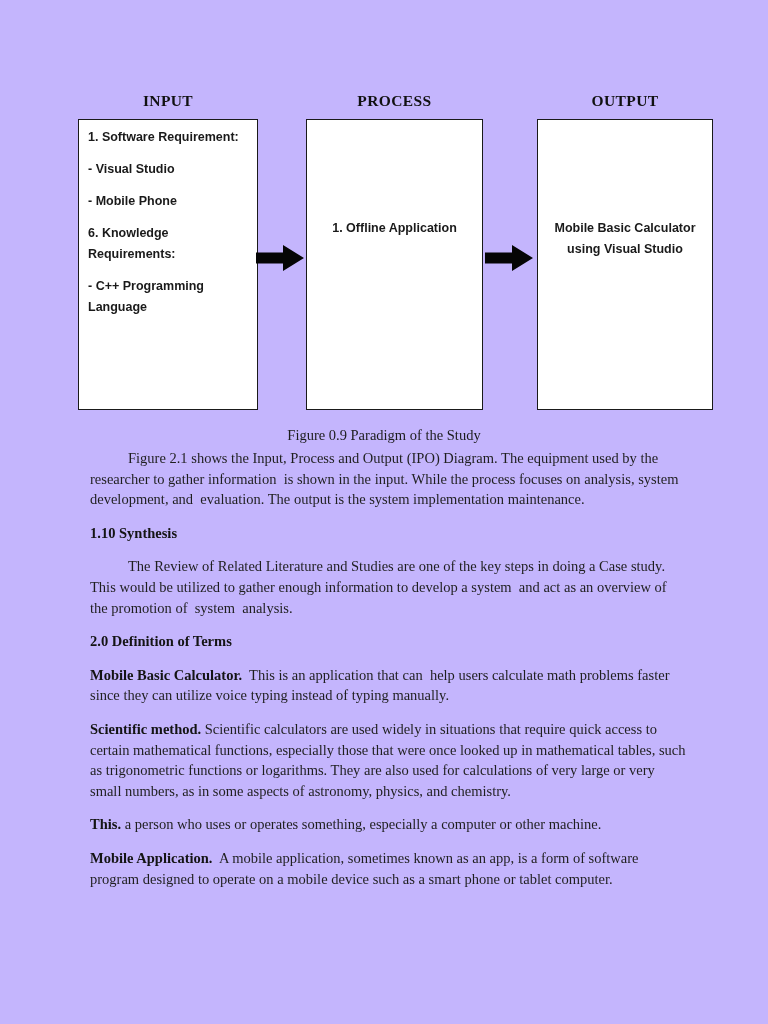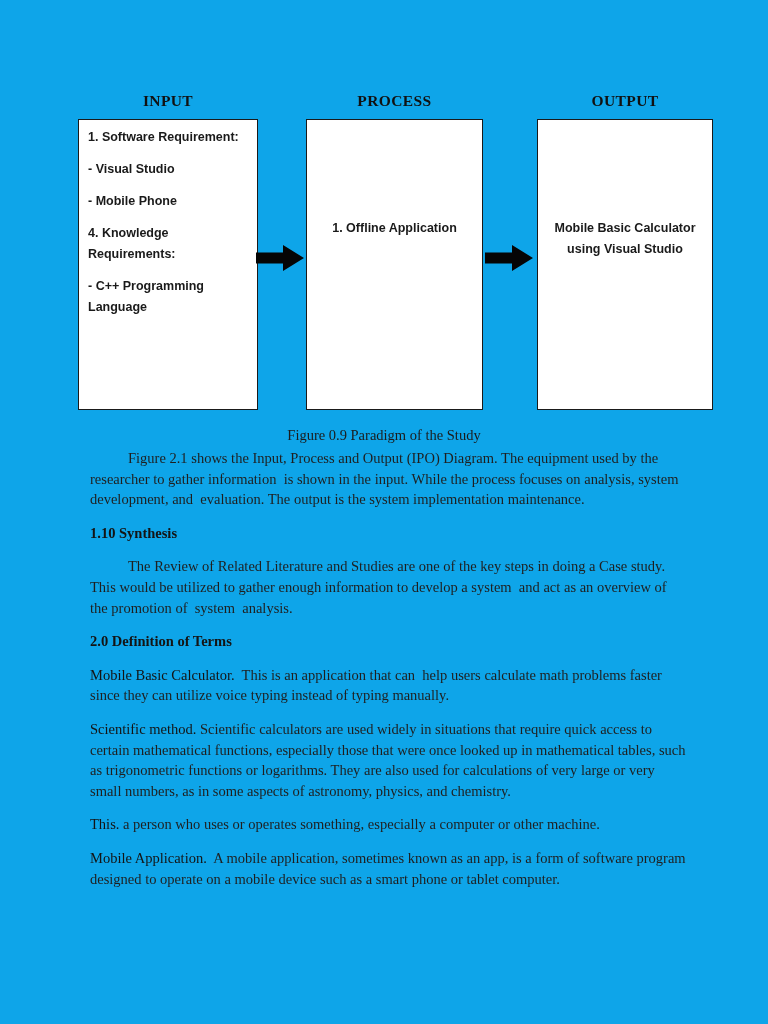--- a/index.html
+++ b/index.html
@@ -1,20 +1,20 @@
 <!DOCTYPE html>
 <html><head>
 <meta charset="utf-8">
 <style>
   html, body { margin: 0; padding: 0; background: #ffffff; }
   .page {
     position: relative;
     width: 768px;
     height: 1024px;
-    background: #0ea5e9;
+    background: #c4b5fd;
     font-family: "Liberation Serif", serif;
     color: #1f1f1f;
     overflow: hidden;
   }
   
   .diagram { position: absolute; left: 0; top: 0; width: 768px; height: 410px; }
   .col-header {
     position: absolute;
     top: 92px;
     text-align: center;
@@ -75,38 +75,38 @@
     margin: 0 0 13px 0;
     white-space: pre-wrap;
     color: #1f1f1f;
   }
   .indent { text-indent: 38px; }
   .heading {
     margin: 0 0 13px 0;
     font-weight: bold;
     color: #141414;
   }
-  .def b { font-weight: normal; color: #141414; }
+  .def b { font-weight: bold; color: #141414; }
 </style>
 </head>
 <body>
 
 <div class="page">
 
   <div class="diagram">
 
     <div class="col-header h-input">INPUT</div>
     <div class="col-header h-process">PROCESS</div>
     <div class="col-header h-output">OUTPUT</div>
 
     <div class="dbox box-input">
       <p>1. Software Requirement:</p>
       <p>- Visual Studio</p>
       <p>- Mobile Phone</p>
-      <p>4. Knowledge
+      <p>6. Knowledge
 Requirements:</p>
       <p>- C++ Programming
 Language</p>
     </div>
 
     <svg class="arrow arrow-1" viewBox="0 0 48 26" aria-hidden="true">
       <polygon points="0,7.5 27,7.5 27,0 48,13 27,26 27,18.5 0,18.5"></polygon>
     </svg>
 
     <div class="dbox box-process">

